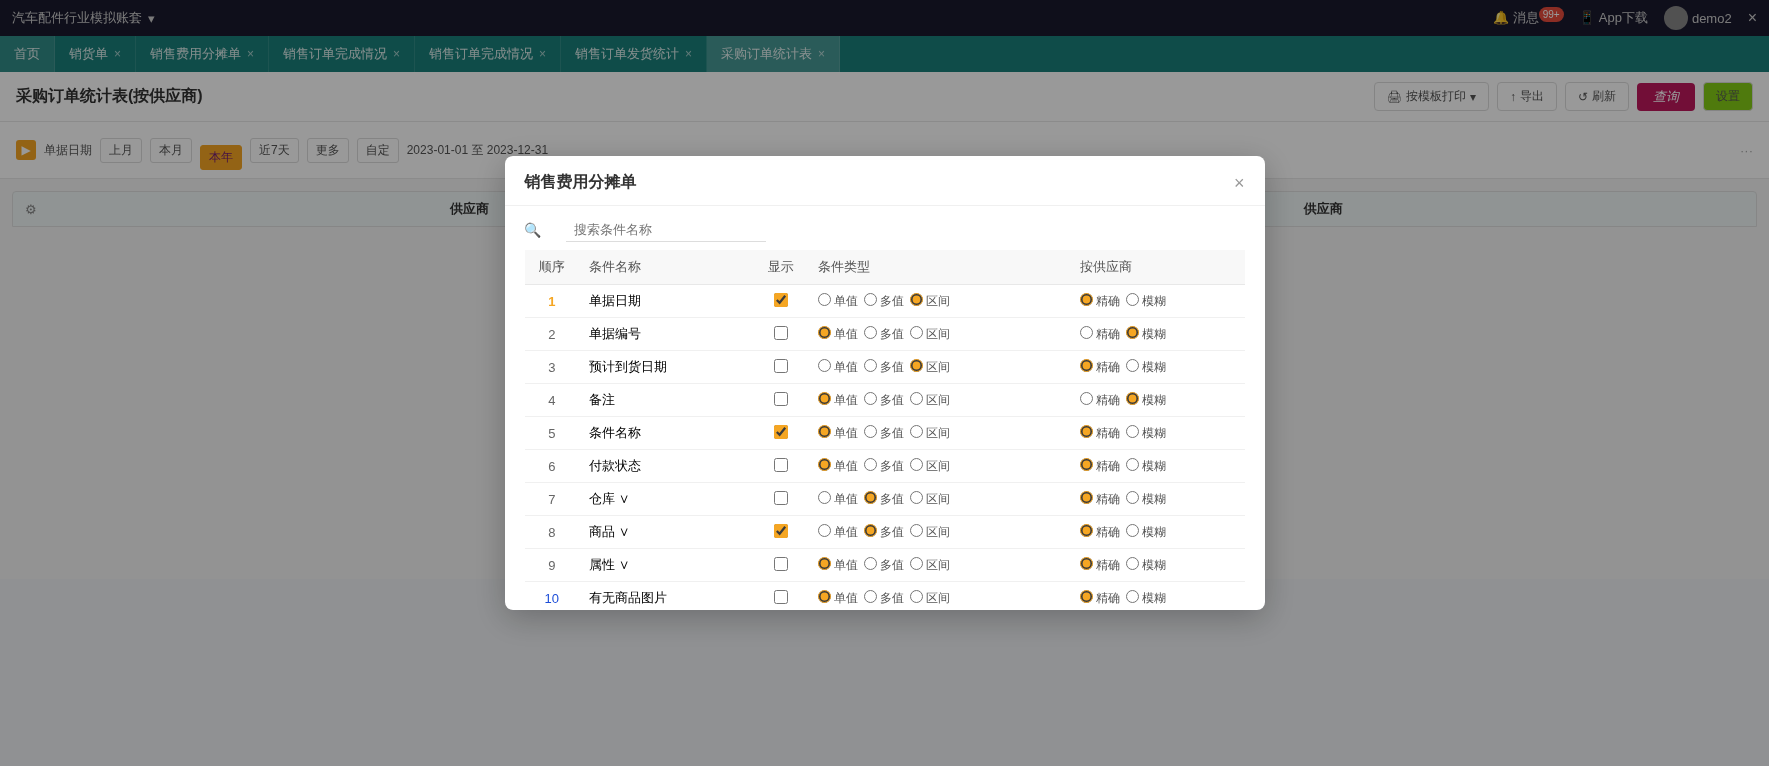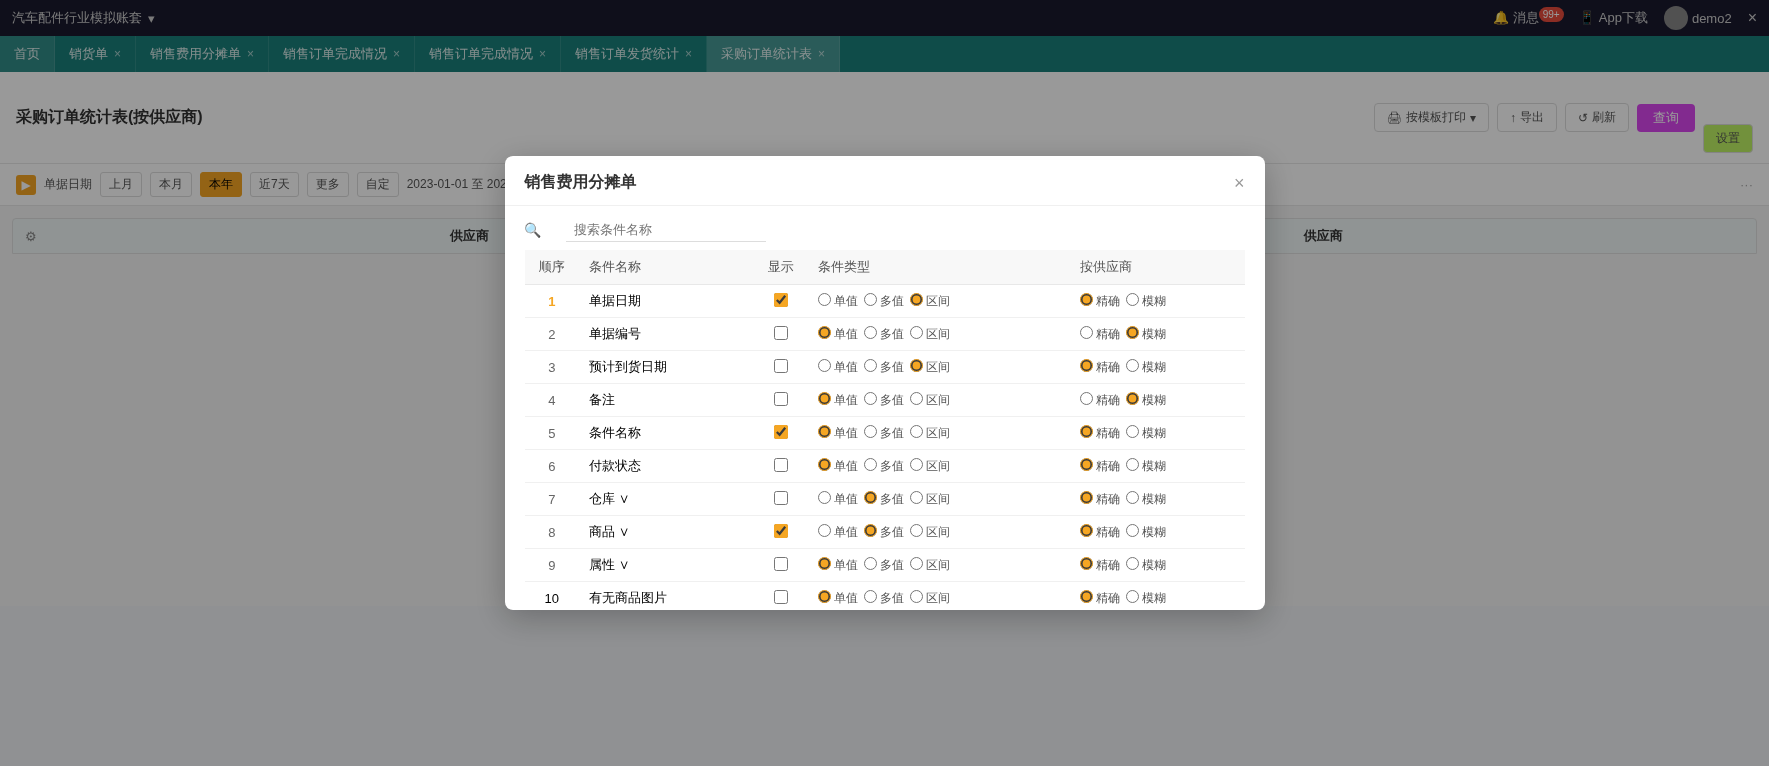--- a/index.html
+++ b/index.html
@@ -49,36 +49,36 @@
       display: flex;
       align-items: center;
       justify-content: space-between;
       border-bottom: 1px solid #e8e8e8;
     }
     .page-title { font-size: 16px; font-weight: bold; color: #333; }
     .page-actions { display: flex; gap: 8px; align-items: center; }
     .btn-print { background: white; border: 1px solid #ddd; border-radius: 4px; padding: 5px 12px; cursor: pointer; font-size: 12px; color: #555; display: flex; align-items: center; gap: 4px; }
     .btn-export { background: white; border: 1px solid #ddd; border-radius: 4px; padding: 5px 12px; cursor: pointer; font-size: 12px; color: #555; display: flex; align-items: center; gap: 4px; }
     .btn-refresh { background: white; border: 1px solid #ddd; border-radius: 4px; padding: 5px 12px; cursor: pointer; font-size: 12px; color: #555; display: flex; align-items: center; gap: 4px; }
-    .btn-query { background: #d946ef; border: none; border-radius: 4px; padding: 5px 16px; cursor: pointer; font-size: 13px; color: white; }
-    .btn-settings { background: #bef264; border: 1px solid #ddd; border-radius: 4px; padding: 5px 12px; cursor: pointer; font-size: 12px; color: #555; margin-top: 42px; }
+    .btn-query { background: #be185d; border: none; border-radius: 4px; padding: 5px 16px; cursor: pointer; font-size: 13px; color: white; font-style: italic; }
+    .btn-settings { background: #84cc16; border: 1px solid #ddd; border-radius: 4px; padding: 5px 12px; cursor: pointer; font-size: 12px; color: #555; }
 
     
     .filter-bar {
       background: white;
       padding: 8px 16px;
       display: flex;
       align-items: center;
       gap: 8px;
       border-bottom: 1px solid #e8e8e8;
     }
     .filter-toggle { background: #f5a623; color: white; border: none; border-radius: 3px; width: 20px; height: 20px; cursor: pointer; font-size: 12px; }
     .filter-label { font-size: 12px; color: #555; }
     .date-btn { padding: 3px 8px; font-size: 12px; border: 1px solid #ddd; border-radius: 3px; cursor: pointer; background: white; color: #555; }
-    .date-btn.active { background: #f5a623; color: #000000; border-color: #f5a623; }
+    .date-btn.active { background: #f5a623; color: #701a75; border-color: #f5a623; margin-top: 15px; }
     .date-range { font-size: 12px; color: #555; }
     .more-btn { padding: 3px 8px; font-size: 12px; border: 1px solid #ddd; border-radius: 3px; cursor: pointer; background: white; color: #555; }
 
     
     .main-content {
       background: #f5f5f5;
       min-height: 400px;
       padding: 12px;
     }
     .table-header {
@@ -665,21 +665,21 @@
             <input type="radio" name="match_8" checked="" value="精确" style="">精确
           </label>
           <label>
             <input type="radio" name="match_8" value="模糊" style="">模糊
           </label>
         </div>
       </td>
     </tr>
             <tr>
       <td style="text-align:center;">
-        <span style="color:#000000;font-weight:normal;">10</span>
+        <span style="color:#1d4ed8;font-weight:normal;">10</span>
       </td>
       <td>
         <span>有无商品图片</span>
       </td>
       <td style="text-align:center;">
         <input type="checkbox" class="cb" style="">
       </td>
       <td>
         <div class="radio-group">
           <label>

